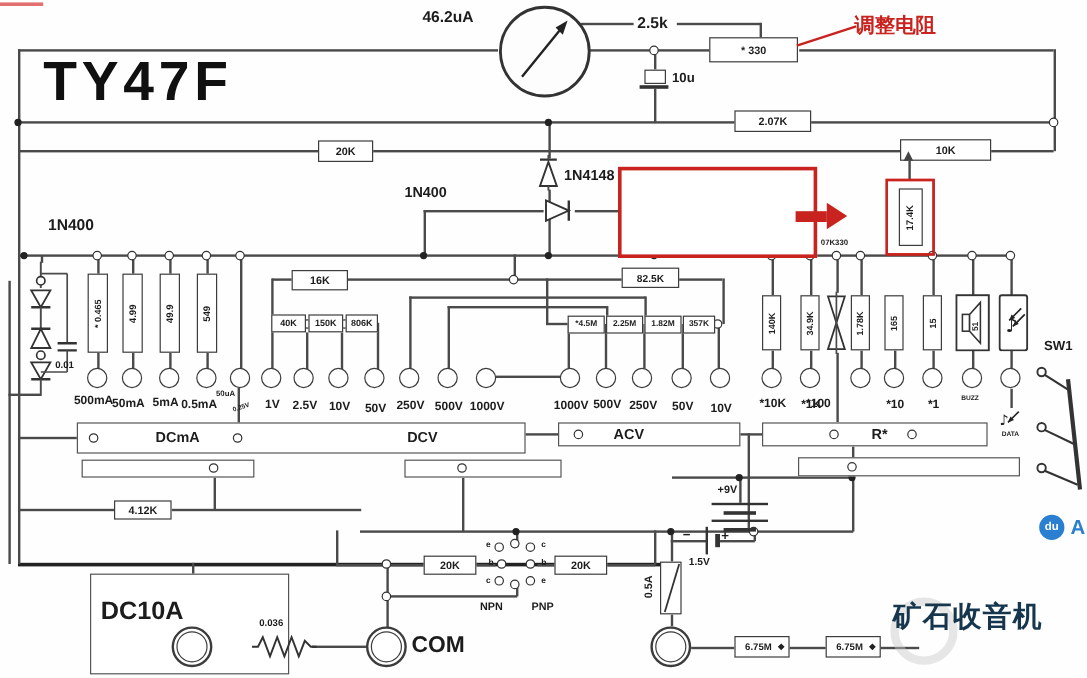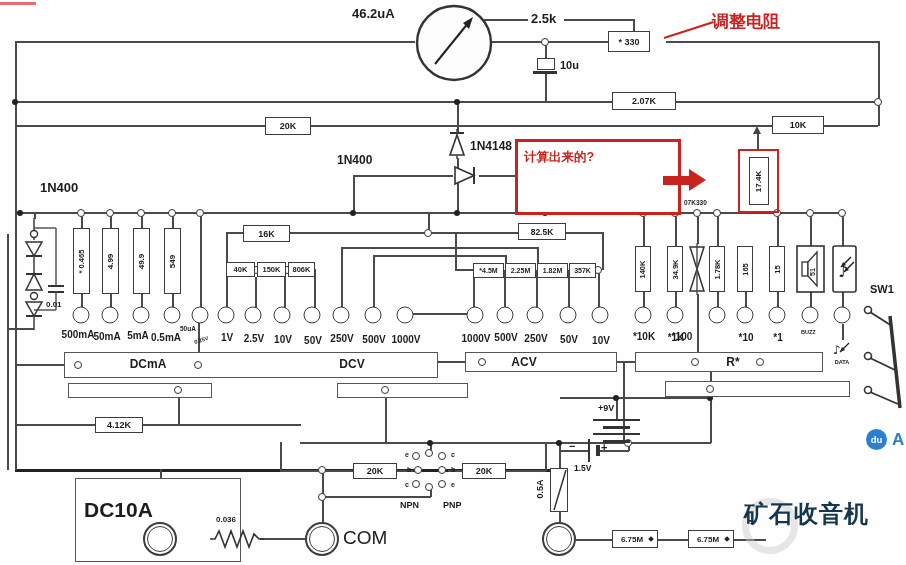--- a/index.html
+++ b/index.html
@@ -204,39 +204,39 @@
   <i class="onode" style="left:810px;top:213px"></i>
   <i class="onode" style="left:842px;top:213px"></i>
   <i class="onode" style="left:256px;top:270px"></i>
   <i class="onode" style="left:287px;top:270px"></i>
   <i class="onode" style="left:598px;top:270px"></i>
   <i class="onode" style="left:322px;top:470px"></i>
   <i class="onode" style="left:322px;top:497px"></i>
   <i class="onode" style="left:628px;top:443px"></i>
 
   <div class="corner"></div>
+  <div class="logo">TY47F</div>
   <div style="position:absolute;left:352px;top:6px;font-size:13px;font-weight:bold">46.2uA</div>
   <svg style="position:absolute;left:411px;top:2px" width="86" height="84">
     <circle cx="43" cy="41" r="37" fill="#fdfdfd" stroke="#333" stroke-width="2.4"></circle>
     <line x1="24" y1="62" x2="58" y2="20" stroke="#222" stroke-width="2"></line>
     <polygon points="62,15 52,21 58,27" fill="#222"></polygon>
   </svg>
   <div style="position:absolute;left:531px;top:11px;font-size:13px;font-weight:bold">2.5k</div>
-  <div class="box" style="left:608px;top:31px;width:42px;height:21px">* 330</div>
+  <div class="box" style="left:591px;top:31px;width:74px;height:21px">* 330</div>
   <div class="rline"></div>
   <div class="red" style="position:absolute;left:712px;top:10px;font-size:17px;font-weight:bold">调整电阻</div>
   <div style="position:absolute;left:537px;top:58px;width:16px;height:10px;border:1.6px solid #3c3c3c;background:#fff"></div>
   <div class="plate" style="left:533px;top:71px;width:24px;height:3px"></div>
   <div style="position:absolute;left:560px;top:59px;font-size:11px;font-weight:bold">10u</div>
   <div class="box" style="left:612px;top:92px;width:64px;height:18px">2.07K</div>
   <div class="box" style="left:265px;top:117px;width:46px;height:18px">20K</div>
-  <div class="box" style="left:772px;top:116px;width:52px;height:18px">10K</div>
+  <div class="box" style="left:750px;top:116px;width:76px;height:18px">10K</div>
 
   <div class="notebox">
-    <div>计算出来的?</div>
   </div>
   <div class="barrow-tail"></div>
   <div class="barrow-head"></div>
   <div class="uparrow"></div>
   <div class="redfram e redframe"></div>
   <div class="box vtext" style="left:749px;top:157px;width:20px;height:48px;font-size:8px">
       <span>17.4K</span>
     </div>
   <div class="tiny" style="left:684px;top:199px;font-size:6.5px">07K330</div>
 
@@ -449,21 +449,21 @@
 
   <div class="box" style="left:95px;top:417px;width:48px;height:16px">4.12K</div>
   <div class="deck" style="left:75px;top:478px;width:166px;height:84px"></div>
   <div style="position:absolute;left:84px;top:498px;font-size:21px;font-weight:900">DC10A</div>
   <div class="jack" style="left:143px;top:522px"></div>
   <div style="position:absolute;left:216px;top:515px;font-size:8px;font-weight:bold">0.036</div>
   <svg style="position:absolute;left:210px;top:529px" width="54" height="20">
     <polyline points="0,10 5,10 9,2 15,18 21,2 27,18 33,2 39,18 44,5 49,10 54,10" fill="none" stroke="#333" stroke-width="1.6"></polyline>
   </svg>
   <div class="jack" style="left:305px;top:522px"></div>
-  <div style="position:absolute;left:343px;top:527px;font-size:19px;font-weight:400">COM</div>
+  <div style="position:absolute;left:343px;top:527px;font-size:19px;font-weight:700">COM</div>
 
   <div class="jack" style="left:542px;top:522px"></div>
   <div class="box rstar" style="left:612px;top:530px;width:46px;height:18px;font-size:8px;padding-right:6px">6.75M</div>
   <div class="box rstar" style="left:688px;top:530px;width:46px;height:18px;font-size:8px;padding-right:6px">6.75M</div>
 
   <div style="position:absolute;left:870px;top:283px;font-size:11px;font-weight:bold">SW1</div>
   <svg style="position:absolute;left:856px;top:296px" width="50" height="126">
     <circle cx="12" cy="14" r="3.5" fill="#fff" stroke="#333" stroke-width="1.6"></circle>
     <circle cx="12" cy="60" r="3.5" fill="#fff" stroke="#333" stroke-width="1.6"></circle>
     <circle cx="12" cy="94" r="3.5" fill="#fff" stroke="#333" stroke-width="1.6"></circle>

